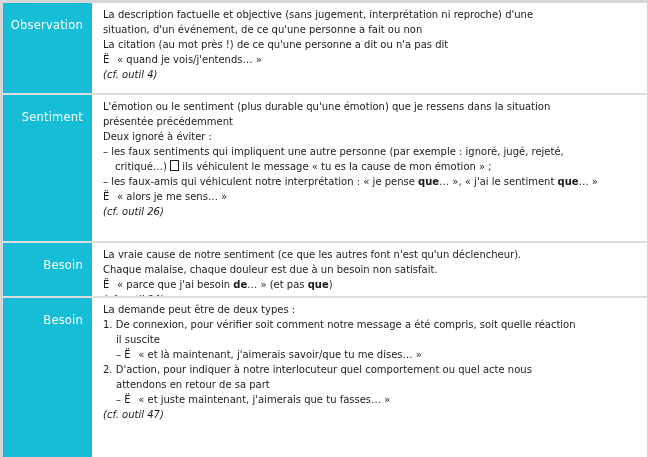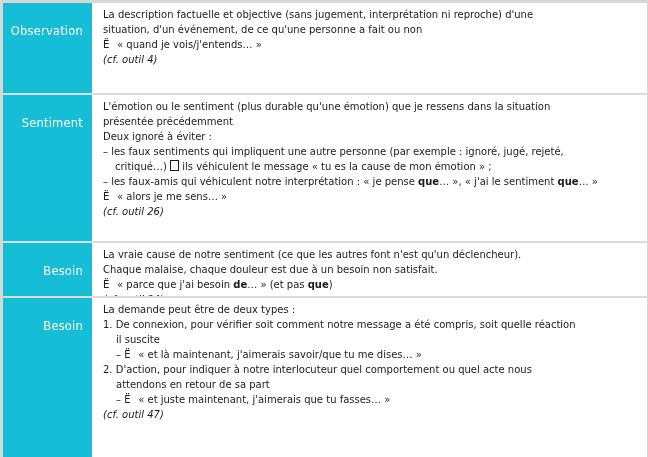--- a/index.html
+++ b/index.html
@@ -45,21 +45,21 @@
   .row-besoin      { height: 55px; }
   .row-demande     { flex: 1 1 auto; }
 
   .label-cell {
     flex: 0 0 89px;
     width: 89px;
     background: #15bdd7;
     color: #ffffff;
     font-size: 11.5px;
     text-align: right;
-    padding: 21px 9px 0 0;
+    padding: 15px 9px 0 0;
     box-sizing: border-box;
     letter-spacing: 0.2px;
   }
 
   .label-cell .label-text {
     display: block;
     line-height: 14px;
   }
 
   .gap-cell {
@@ -119,20 +119,21 @@
 <div class="osbd-table">
 
   <div class="row row-observation">
     <div class="label-cell">
       <span class="label-text">Observation</span>
     </div>
     <div class="gap-cell"></div>
     <div class="content-cell">
       <div class="line">La description factuelle et objective (sans jugement, interprétation ni reproche) d'une</div>
       <div class="line">situation, d'un événement, de ce qu'une personne a fait ou non</div>
+      <div class="line">La citation (au mot près !) de ce qu'une personne a dit ou n'a pas dit</div>
       <div class="line"><span class="dingbat">Ë</span><span class="it">« quand je vois/j'entends… »</span></div>
       <div class="line cf">(cf. outil 4)</div>
     </div>
   </div>
 
   <div class="row row-sentiment">
     <div class="label-cell">
       <span class="label-text">Sentiment</span>
     </div>
     <div class="gap-cell"></div>

